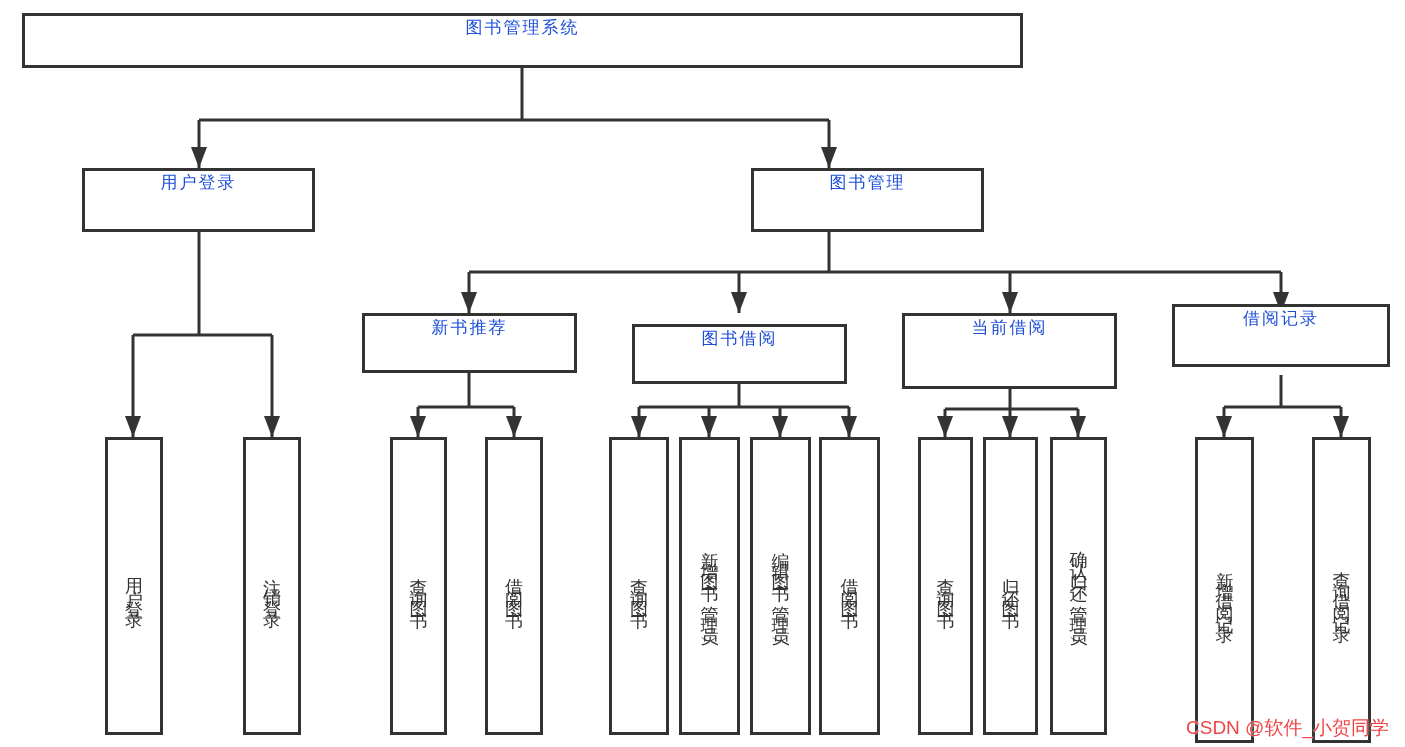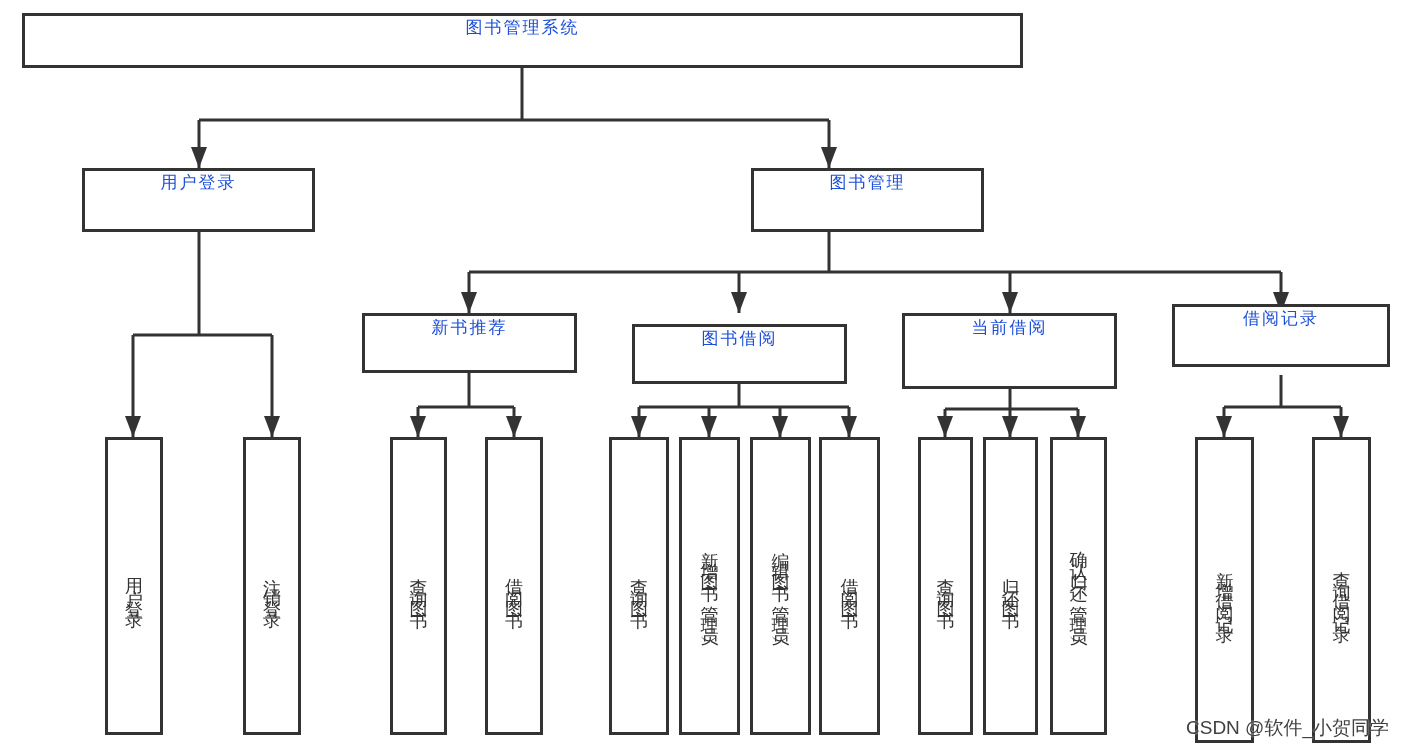--- a/index.html
+++ b/index.html
@@ -31,21 +31,21 @@
     font-size:18px;
     letter-spacing:11px;
     color:#333333;
     line-height:1;
     white-space:nowrap;
   }
   .watermark{
     position:absolute;z-index:3;
     left:1186px;top:715px;
     font-size:19px;
-    color:#404040;
+    color:#ef4444;
     text-shadow:0 0 2px #ffffff;
     white-space:nowrap;
   }
 </style>
 </head>
 <body>
 
 <div class="canvas">
 
   <svg class="wires" viewBox="0 0 1405 747" aria-hidden="true">

